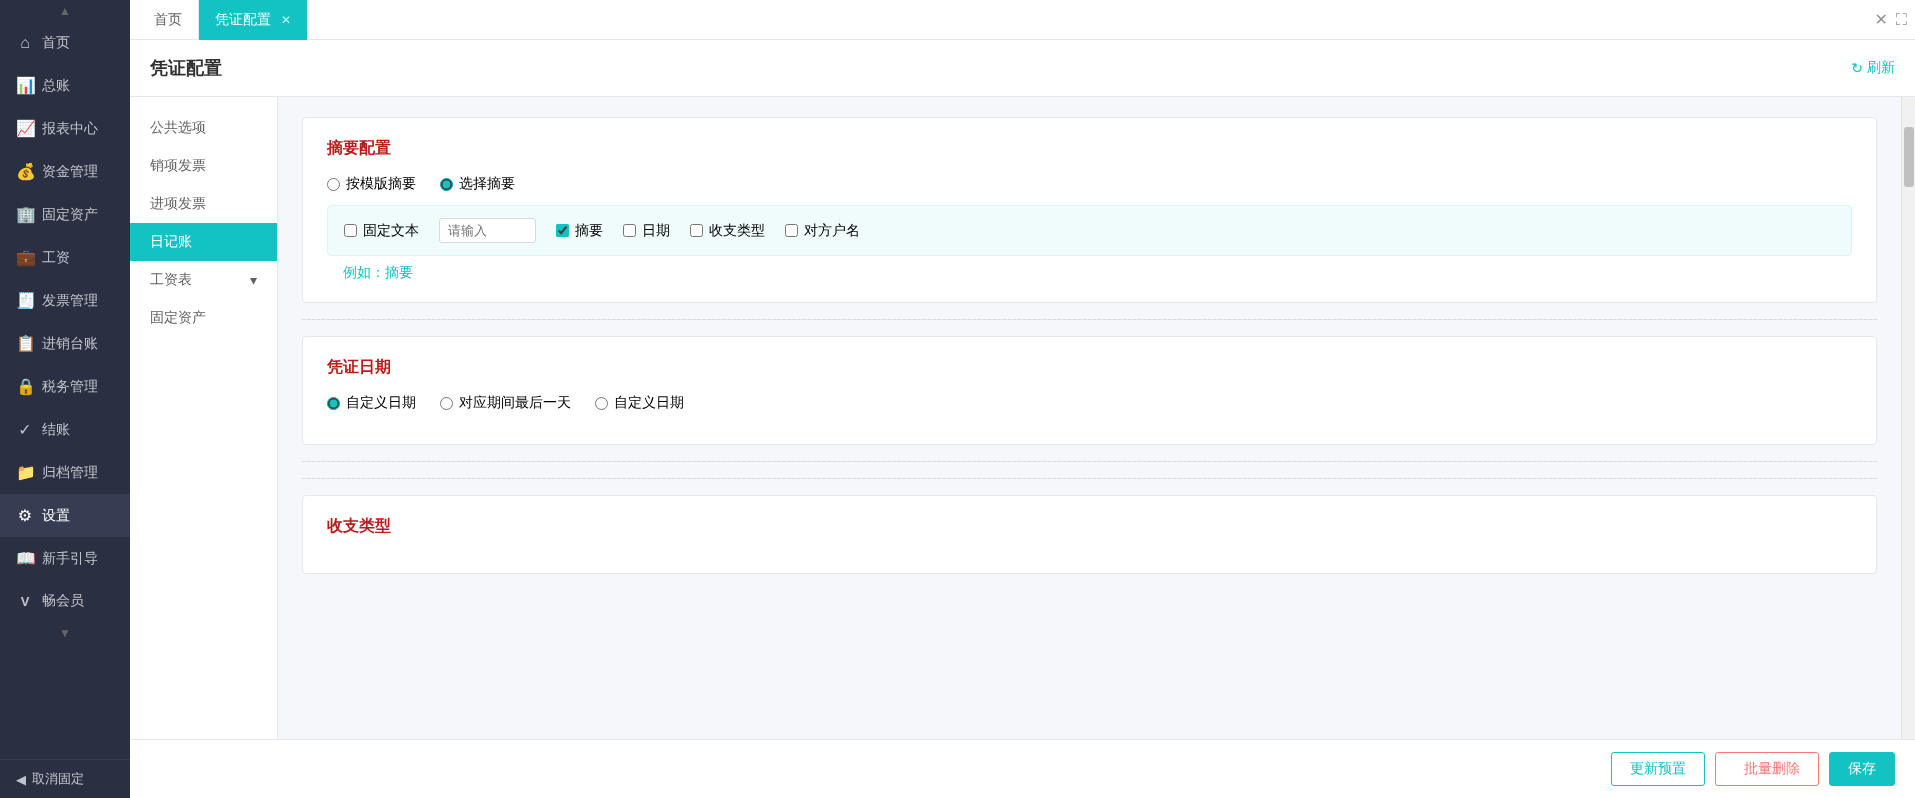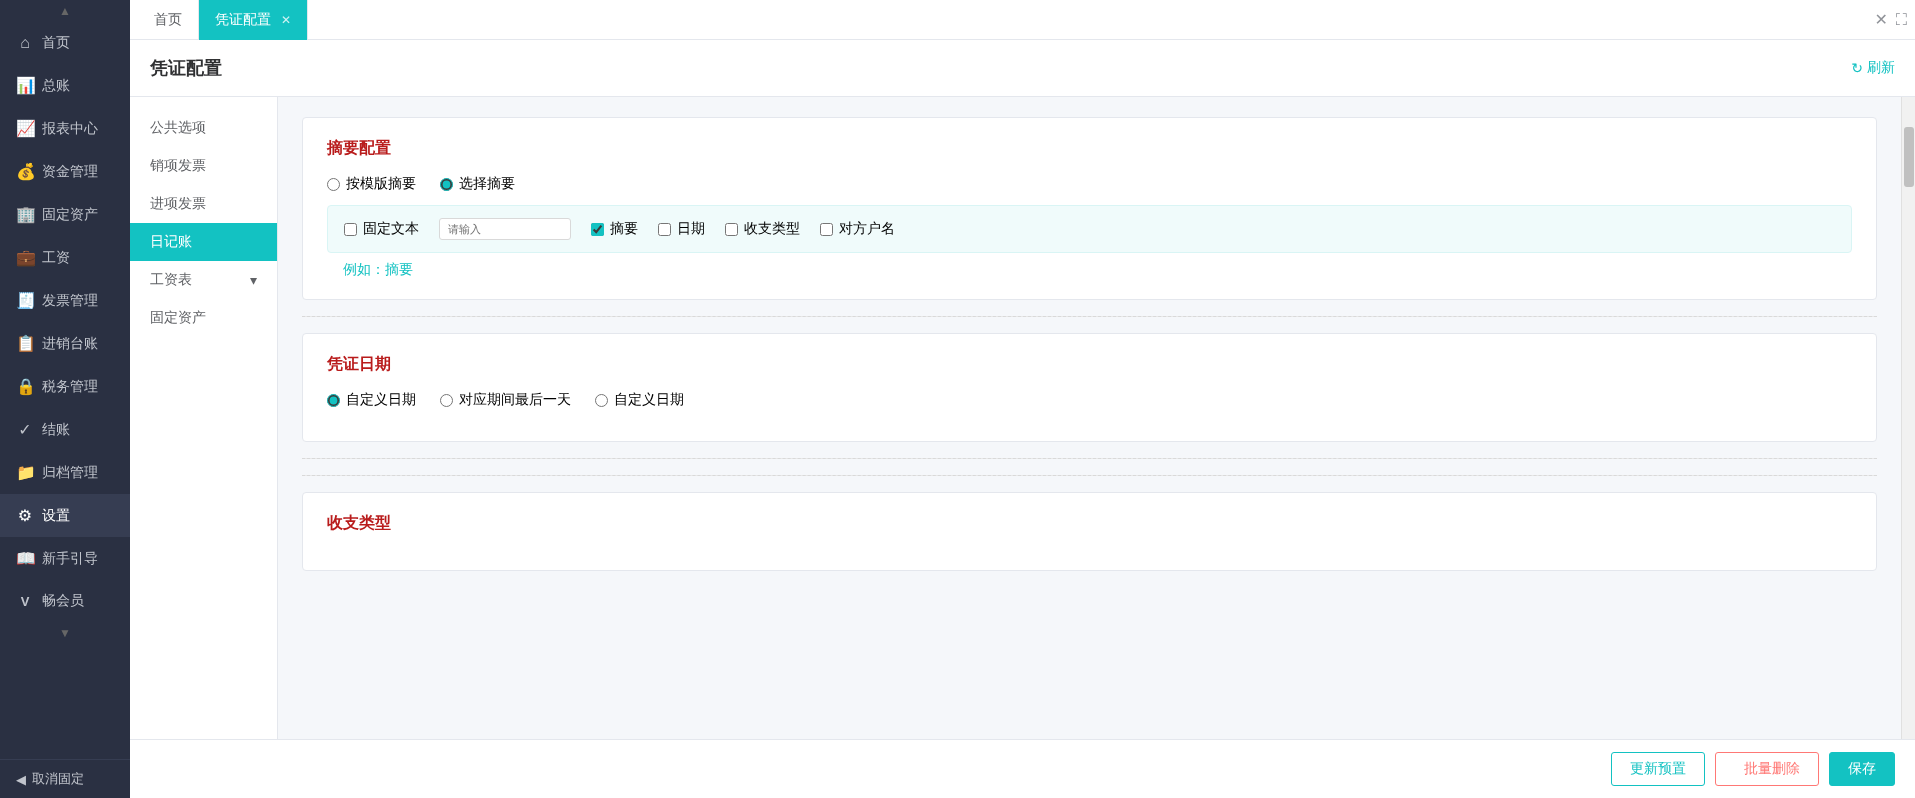--- a/index.html
+++ b/index.html
@@ -212,23 +212,23 @@
       display: flex;
       align-items: center;
       gap: 6px;
       cursor: pointer;
     }
     .checkbox-item input[type="checkbox"] { accent-color: #13c2c2; }
     .fixed-text-input {
       border: 1px solid #d9d9d9;
       border-radius: 3px;
       padding: 4px 8px;
-      font-size: 11px;
+      font-size: 13px;
       color: #bbb;
-      width: 132px;
+      width: 97px;
     }
     .example-text {
       color: #13c2c2;
       font-size: 14px;
       margin-top: 8px;
       padding: 0 16px;
     }
 
     
     .bottom-bar {

